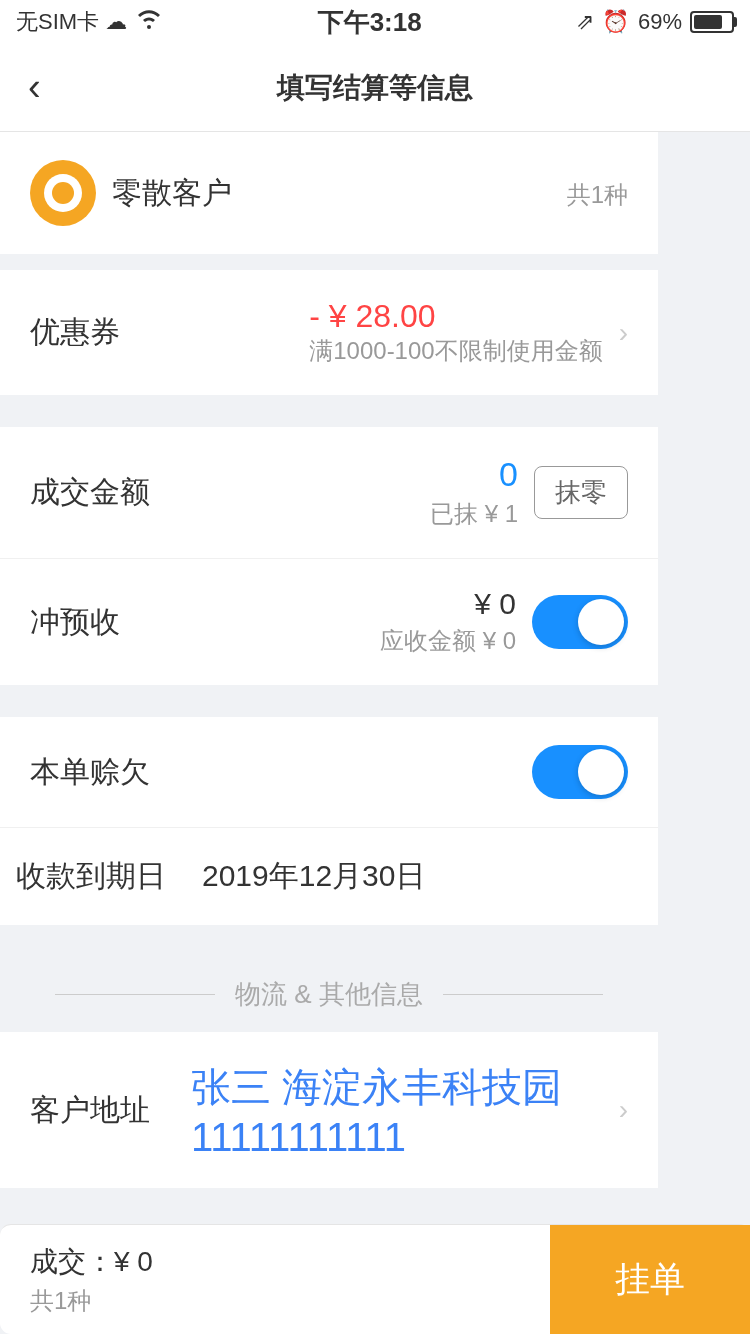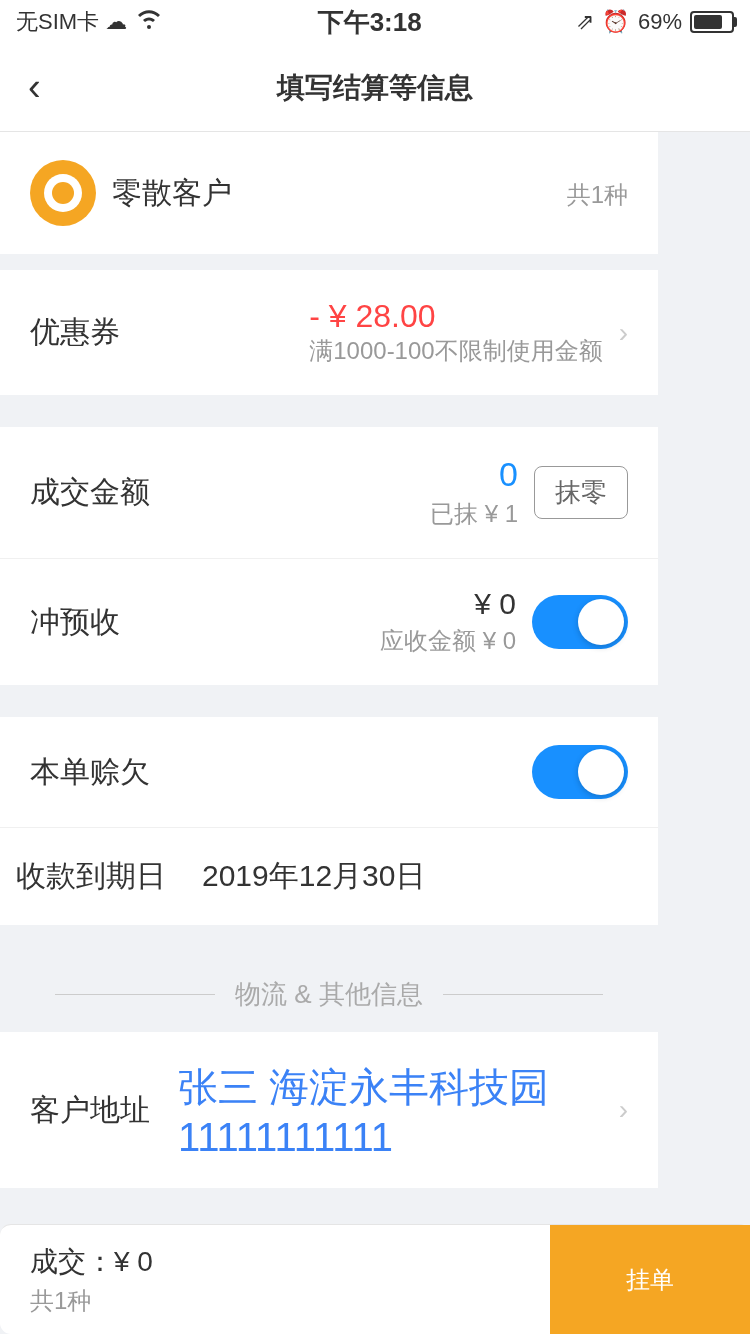--- a/index.html
+++ b/index.html
@@ -273,20 +273,21 @@
     }
 
     
     .address-row {
       background: #fff;
       padding: 28px 30px;
       display: flex;
       align-items: center;
       justify-content: space-between;
       margin-top: 0;
+      gap: 13px;
     }
     .address-label {
       font-size: 30px;
       color: #333;
       flex-shrink: 0;
       margin-right: 20px;
     }
     .address-value {
       font-size: 40px;
       color: #3b82f6;
@@ -317,21 +318,21 @@
     }
     .bottom-count {
       font-size: 24px;
       color: #999;
       margin-top: 4px;
     }
     .bottom-btn {
       height: 110px;
       width: 200px;
       border: none;
-      font-size: 24px;
+      font-size: 35px;
       color: #fff;
       cursor: pointer;
       display: flex;
       align-items: center;
       justify-content: center;
     }
     .btn-hold {
       background: #f5a623;
     }
     .btn-save {

